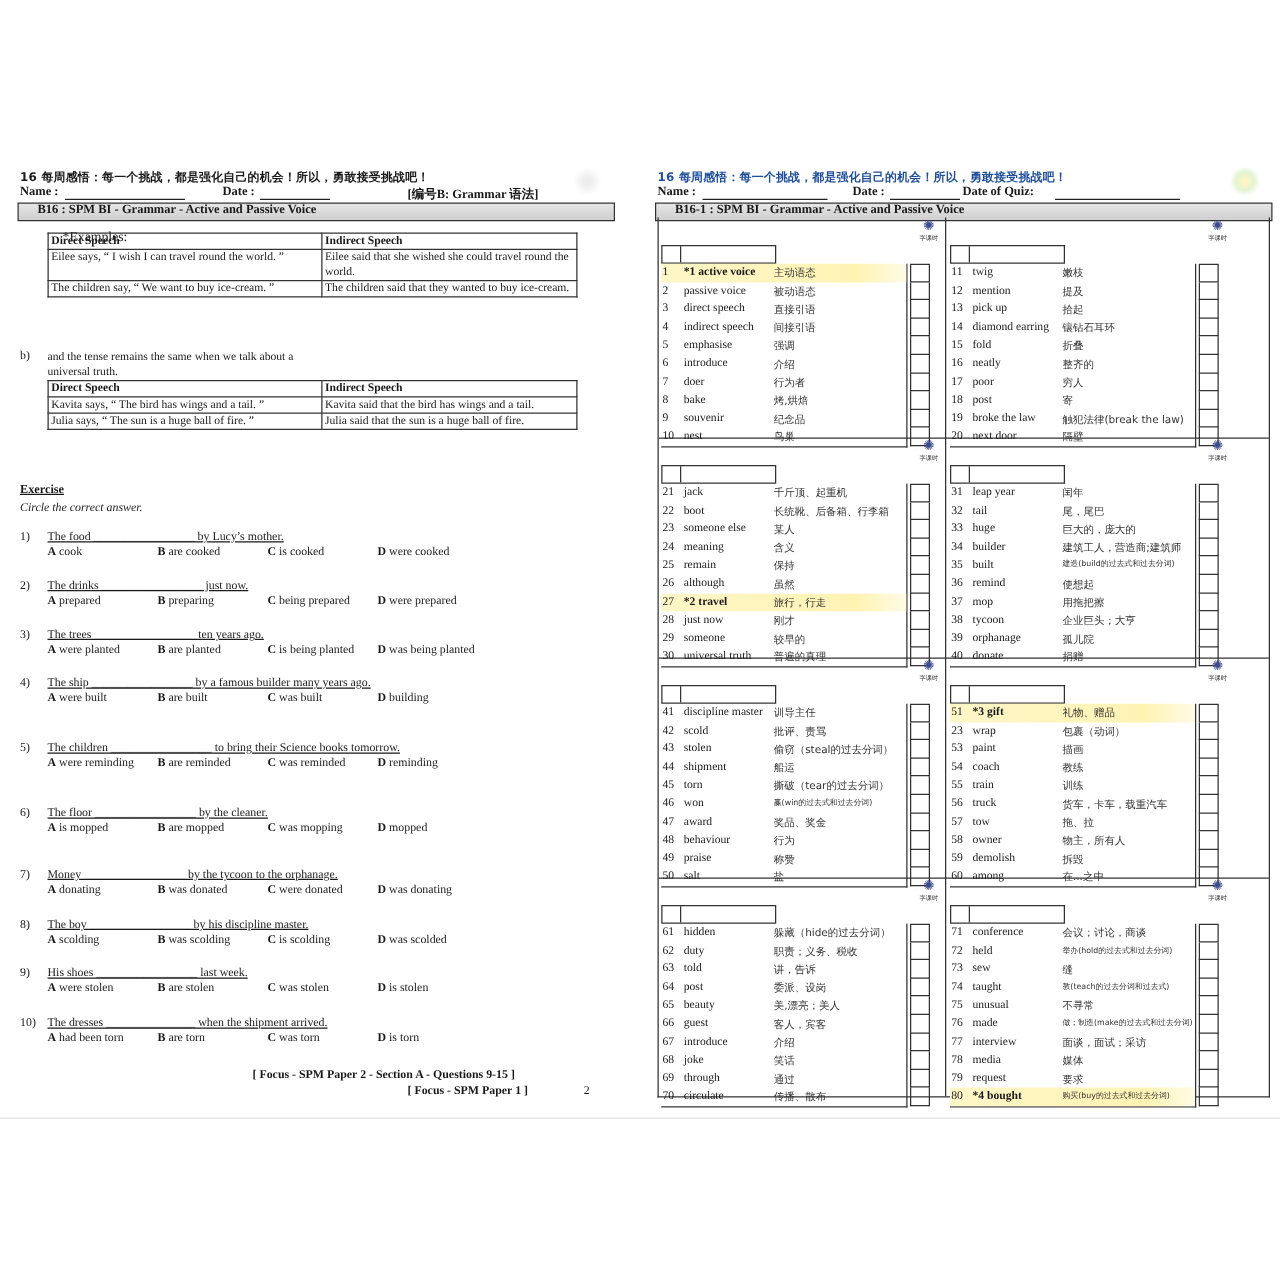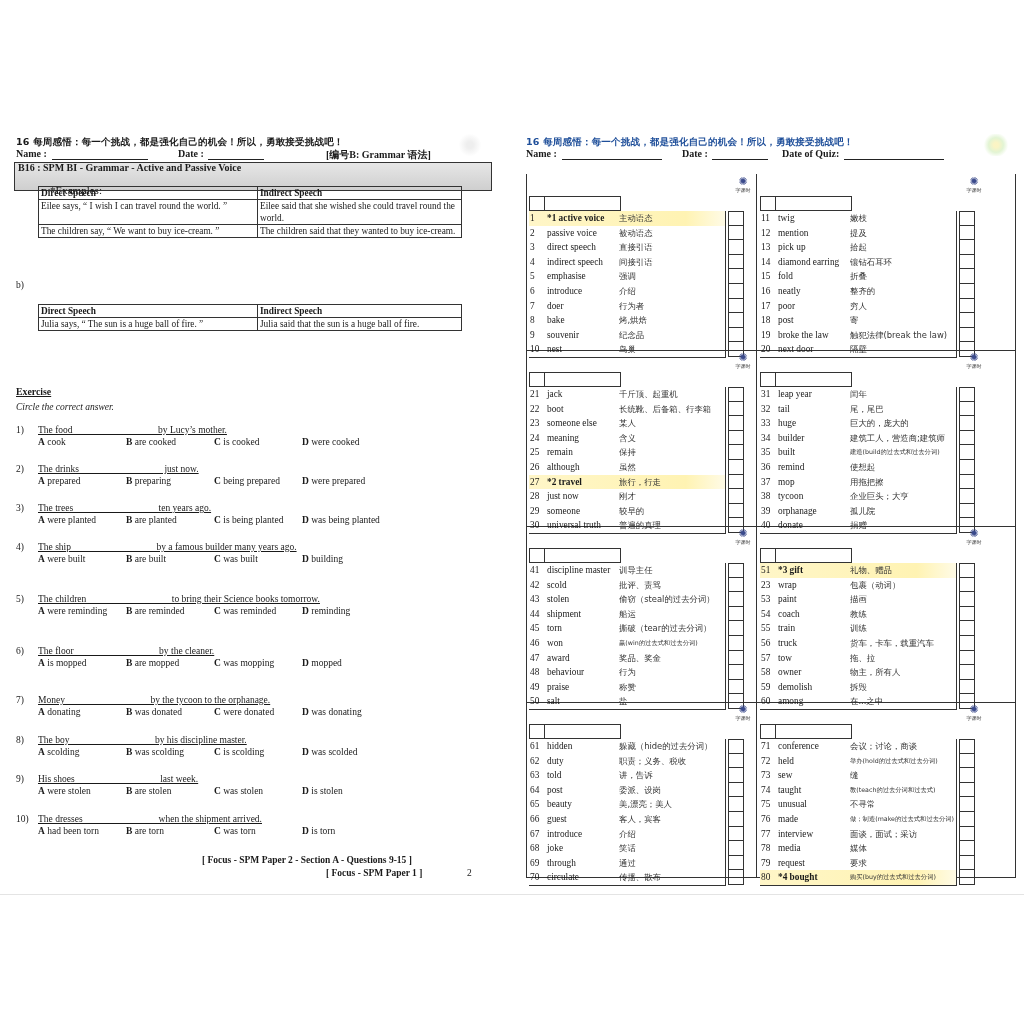--- a/index.html
+++ b/index.html
@@ -13,21 +13,21 @@
 
   .motto { font-family: "DejaVu Sans", sans-serif; font-size: 9.5px; font-weight: bold; letter-spacing: 0.2px; position: absolute; top: 8px; left: 4px; white-space: nowrap; }
   .page-right .motto { color: #1f4f9a; }
   .namebar { position: absolute; top: 20px; left: 4px; right: 0; height: 14px; font-size: 10px; font-weight: bold; }
   .namebar .lbl { position: absolute; top: 0; white-space: nowrap; }
   .namebar .blank { position: absolute; top: 11px; height: 1px; background: #222; }
   .stamp { position: absolute; width: 24px; height: 22px; right: 10px; top: 6px; border-radius: 4px; opacity: 0.5; }
   .page-left .stamp { background: radial-gradient(circle, #ddd 20%, transparent 70%); }
   .page-right .stamp { background: radial-gradient(circle, #f6e98a 15%, #c6e9a8 45%, transparent 75%); }
 
-  .titlebar { position: absolute; top: 34px; left: 2px; right: 0; height: 29px; border: 1.5px solid #333; background: linear-gradient(#e6e6e6, #cfcfcf); font-size: 10px; font-weight: bold; padding-left: 3px; line-height: 10px; white-space: nowrap; }
+  .titlebar { position: absolute; top: 34px; left: 2px; right: 0; height: 15px; border: 1.5px solid #333; background: linear-gradient(#e6e6e6, #cfcfcf); font-size: 10px; font-weight: bold; padding-left: 15px; line-height: 10px; white-space: nowrap; }
   .examples-label { position: absolute; top: 56px; left: 26px; font-size: 11px; margin-left: 12px; }
   table.speech { position: absolute; left: 26px; width: 424px; border-collapse: collapse; font-size: 9.3px; line-height: 12px; }
   table.speech td, table.speech th { border: 1px solid #333; padding: 0 2px; vertical-align: top; text-align: left; }
   table.speech th { font-weight: bold; }
   table.speech td:first-child, table.speech th:first-child { width: 219px; }
   table.t1 { top: 58px; }
   table.t2 { top: 176px; }
 
   .b-label { position: absolute; top: 152px; left: 4px; font-size: 9.5px; }
   .b-text { position: absolute; top: 152px; left: 26px; font-size: 9.3px; line-height: 12px; width: 200px; }
@@ -95,25 +95,30 @@
           <td>Eilee said that she wished she could travel round the world.</td>
         </tr>
     <tr>
           <td>The children say, “ We want to buy ice-cream. ”</td>
           <td>The children said that they wanted to buy ice-cream.</td>
         </tr>
   </tbody>
     </table>
 
   <div class="b-label">b)</div>
+  <div class="b-text">and the tense remains the same when we talk about a universal truth.</div>
   <table class="speech t2">
     <tbody>
         <tr>
           <th>Direct Speech</th>
           <th>Indirect Speech</th>
+        </tr>
+    <tr>
+          <td>Kavita says, “ The bird has wings and a tail. ”</td>
+          <td>Kavita said that the bird has wings and a tail.</td>
         </tr>
     <tr>
           <td>Julia says, “ The sun is a huge ball of fire. ”</td>
           <td>Julia said that the sun is a huge ball of fire.</td>
         </tr>
   </tbody>
     </table>
 
   <div class="exercise-title">Exercise</div>
   <div class="exercise-instr">Circle the correct answer.</div>
@@ -207,23 +212,24 @@
 </div>
 
 <div class="page page-right">
   <div class="motto">16 每周感悟：每一个挑战，都是强化自己的机会！所以，勇敢接受挑战吧！</div>
   <div class="stamp"></div>
   <div class="namebar">
     <span class="lbl" style="left:0">Name :</span>
     <span class="blank" style="left:36px;width:100px"></span>
     <span class="lbl" style="left:156px">Date :</span>
     <span class="blank" style="left:186px;width:56px"></span>
-    <span class="lbl" style="left:256px">Date of Quiz:</span>
+    <span class="lbl" style="left:244px">Date of Quiz:</span>
     <span class="blank" style="left:318px;width:100px"></span>
   </div>
+  <div class="titlebar">B16-1 : SPM BI - Grammar - Active and Passive Voice</div>
 
   <div class="vocab-frame">
     <div class="vsep" style="left:229px"></div>
     <div class="hsep" style="top:176px"></div>
     <div class="hsep" style="top:352px"></div>
     <div class="hsep" style="top:528px"></div>
     <div id="quadrants">
         <div class="quadrant" style="left: 2px; top: 0px;">
           <div class="logo">
             <div class="logo-glyph">✺</div>

